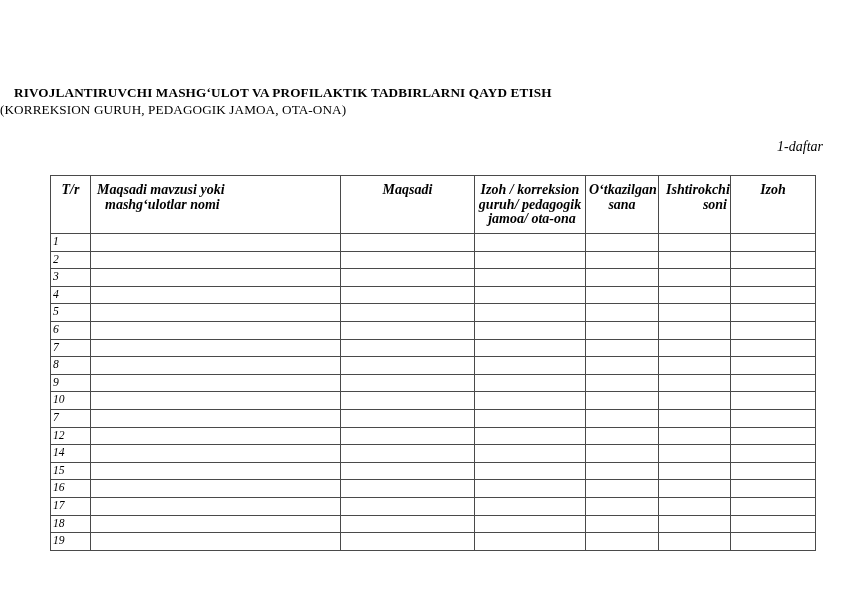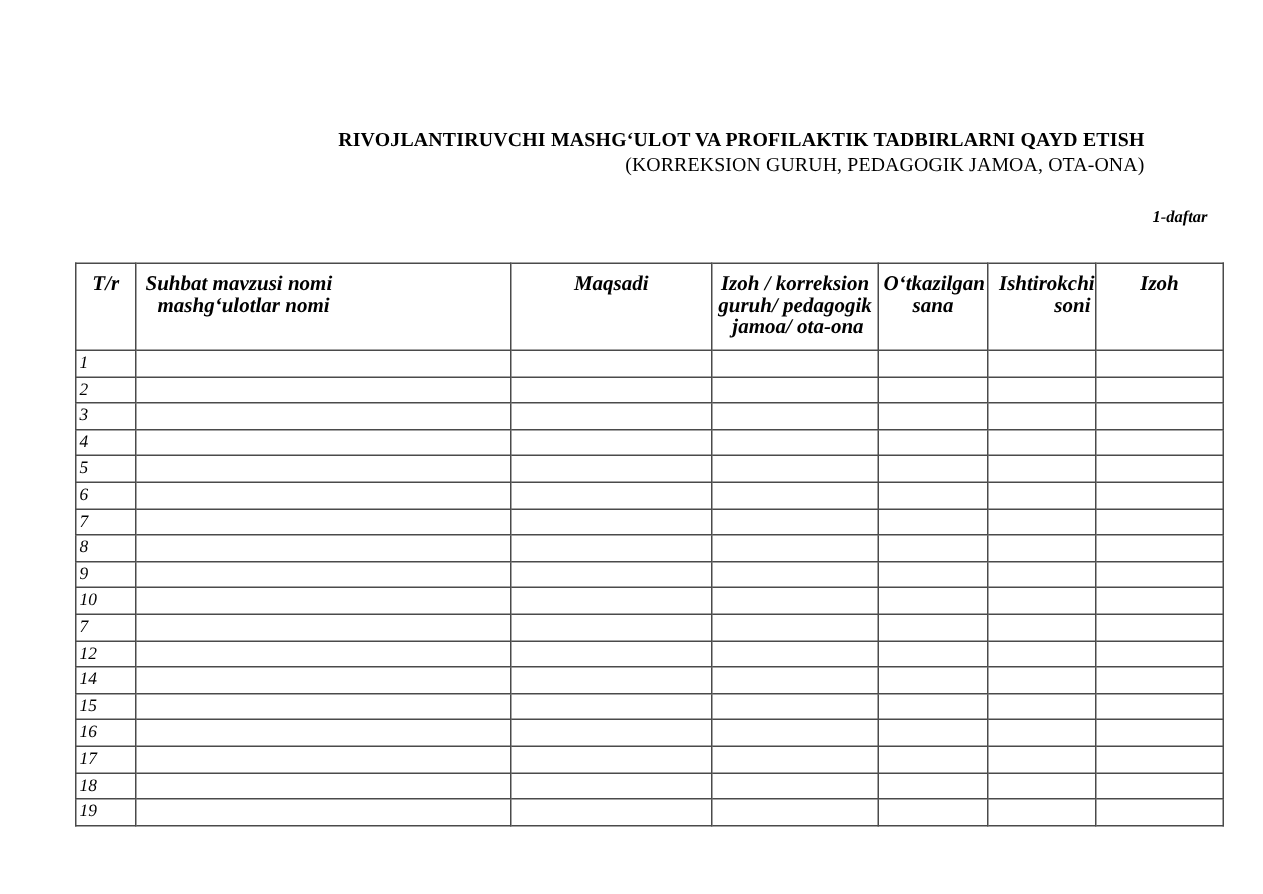--- a/index.html
+++ b/index.html
@@ -21,21 +21,21 @@
     inset: 0;
     background: #ffffff;
   }
 
   
   .title-block {
     position: absolute;
     left: 0;
     top: 84px;
     width: 763px;
-    text-align: right;
+    text-align: left;
   }
   .title-line-1 {
     font-size: 13.2px;
     font-weight: bold;
     letter-spacing: 0.15px;
     line-height: 17px;
     margin-left: 14px;
   }
   .title-line-2 {
     font-size: 13.2px;
@@ -48,24 +48,24 @@
     font-weight: bold;
     letter-spacing: 0.4px;
     line-height: 21px;
     margin-top: 1px;
     margin-left: 16px;
   }
 
   
   .daftar-no {
     position: absolute;
-    right: 37px;
+    right: 19px;
     top: 139px;
-    font-size: 11px;
-    font-weight: bold;
+    font-size: 14px;
+    font-weight: normal;
     font-style: italic;
   }
 
   
   .tbl-wrap {
     position: absolute;
     left: 50px;
     top: 175px;
     width: 765px;
   }
@@ -146,21 +146,21 @@
         <col class="c-part">
         <col class="c-note">
       </colgroup>
       <tbody>
         <tr class="head-row">
           <td>
             <div class="h-inner h-center"><span>T/r</span></div>
           </td>
           <td>
             <div class="h-inner h-left">
-              <span class="h-topic-l1">Suhbat mavzusi nomi</span>
+              <span class="h-topic-l1">Maqsadi mavzusi yoki</span>
               <span class="h-topic-l2">mashg‘ulotlar nomi</span>
             </div>
           </td>
           <td>
             <div class="h-inner h-center"><span>Maqsadi</span></div>
           </td>
           <td>
             <div class="h-inner">
               <span class="h-class-l1">Izoh / korreksion</span>
               <span class="h-class-l2">guruh/ pedagogik</span>

